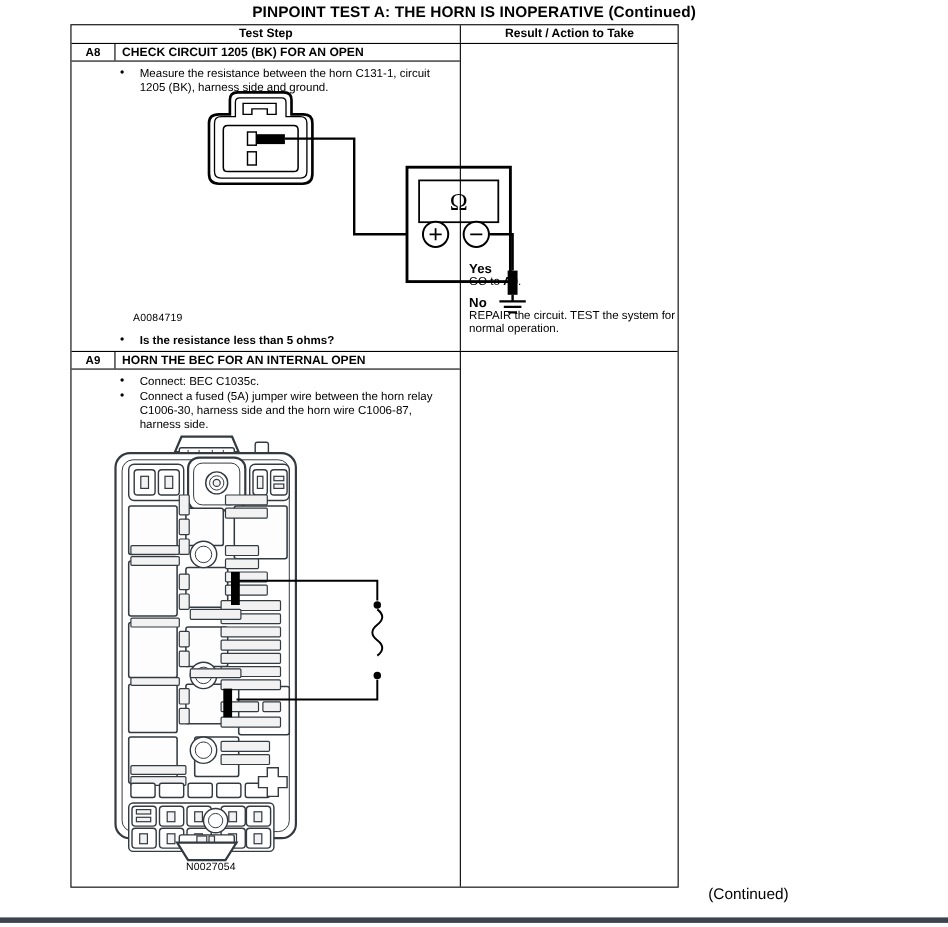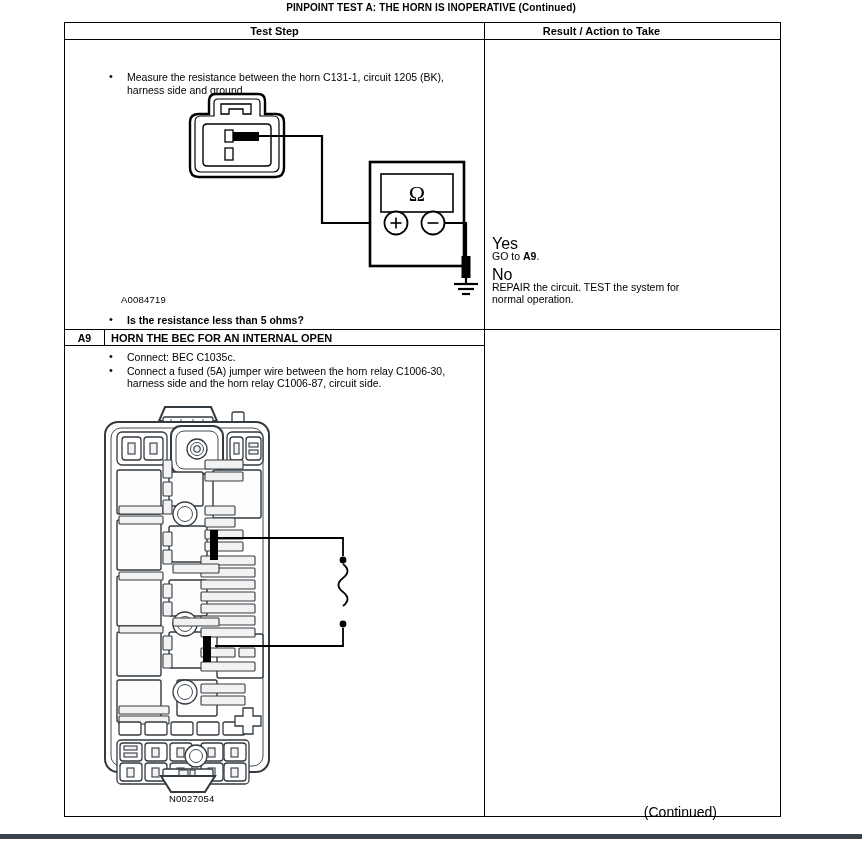--- a/index.html
+++ b/index.html
@@ -16,31 +16,31 @@
     overflow: hidden;
   }
 
   
   .page-title {
     position: absolute;
     left: 0;
     top: 2px;
     width: 862px;
     text-align: center;
-    font-size: 10px;
+    font-size: 14px;
     font-weight: bold;
     letter-spacing: 0.1px;
   }
 
   
   .pp-table {
     position: absolute;
     left: 64px;
     top: 22px;
-    width: 717px;
+    width: 553px;
     border: 1.5px solid #000;
     box-sizing: border-box;
   }
   .row {
     display: flex;
     width: 100%;
     box-sizing: border-box;
   }
   .hdr-row {
     border-bottom: 1.5px solid #000;
@@ -100,21 +100,21 @@
     align-items: center;
     padding-left: 6px;
     font-size: 11px;
     font-weight: bold;
     box-sizing: border-box;
   }
   .step-body {
     position: relative;
     box-sizing: border-box;
   }
-  .a8-body { height: 263px; margin-top: 26px; }
+  .a8-body { height: 263px; }
   .a9-body { height: 470px; }
 
   
   .bullets {
     padding: 5px 10px 0 40px;
     box-sizing: border-box;
   }
   .bullet {
     position: relative;
     font-size: 10.5px;
@@ -159,22 +159,22 @@
   
   .result-text {
     position: absolute;
     left: 7px;
     top: 198px;
     width: 222px;
     font-size: 10.5px;
     line-height: 12px;
   }
   .res-label {
-    font-weight: normal;
-    font-size: 16px;
+    font-weight: bold;
+    font-size: 12px;
   }
   .res-gap { height: 7px; }
   .bold-inline { font-weight: bold; }
 
   
   .continued {
     position: absolute;
     left: 560px;
     top: 804px;
     width: 157px;
@@ -208,20 +208,24 @@
 
 <div class="pp-table">
 
   <div class="row hdr-row">
     <div class="hdr-cell col-step">Test Step</div>
     <div class="hdr-cell col-result">Result / Action to Take</div>
   </div>
 
   <div class="step-block">
     <div class="step-left">
+      <div class="step-head">
+        <div class="step-id">A8</div>
+        <div class="step-title">CHECK CIRCUIT 1205 (BK) FOR AN OPEN</div>
+      </div>
       <div class="step-body a8-body">
         <div class="bullets">
           <div class="bullet">Measure the resistance between the horn C131-1, circuit 1205 (BK), harness side and ground.</div>
         </div>
 
         <div class="fig" id="fig-a8">
           <svg width="400" height="215" viewBox="0 0 400 215" xmlns="http://www.w3.org/2000/svg">
 
             <g fill="none" stroke="#000">
               <path d="M131 6 L173 6 Q180 6 180 13 L180 26 L191 26 Q199 26 199 34 L199 80
@@ -290,21 +294,21 @@
 
   <div class="step-block" style="border-top:1.5px solid #000;">
     <div class="step-left">
       <div class="step-head">
         <div class="step-id">A9</div>
         <div class="step-title">HORN THE BEC FOR AN INTERNAL OPEN</div>
       </div>
       <div class="step-body a9-body">
         <div class="bullets">
           <div class="bullet">Connect: BEC C1035c.</div>
-          <div class="bullet">Connect a fused (5A) jumper wire between the horn relay C1006-30, harness side and the horn relay C1006-87, circuit side.</div>
+          <div class="bullet">Connect a fused (5A) jumper wire between the horn relay C1006-30, harness side and the horn wire C1006-87, harness side.</div>
         </div>
 
         <div class="fig" id="fig-a9">
           <svg width="370" height="390" viewBox="0 0 370 390" xmlns="http://www.w3.org/2000/svg">
             <defs>
               <style>
                 .ol  { fill:#ffffff; stroke:#333a40; stroke-width:2; }
                 .ol2 { fill:#ffffff; stroke:#333a40; stroke-width:1.3; }
                 .fus { fill:#f2f2f2; stroke:#333a40; stroke-width:1.1; }
                 .blk { fill:#fdfdfd; stroke:#333a40; stroke-width:1.4; }

